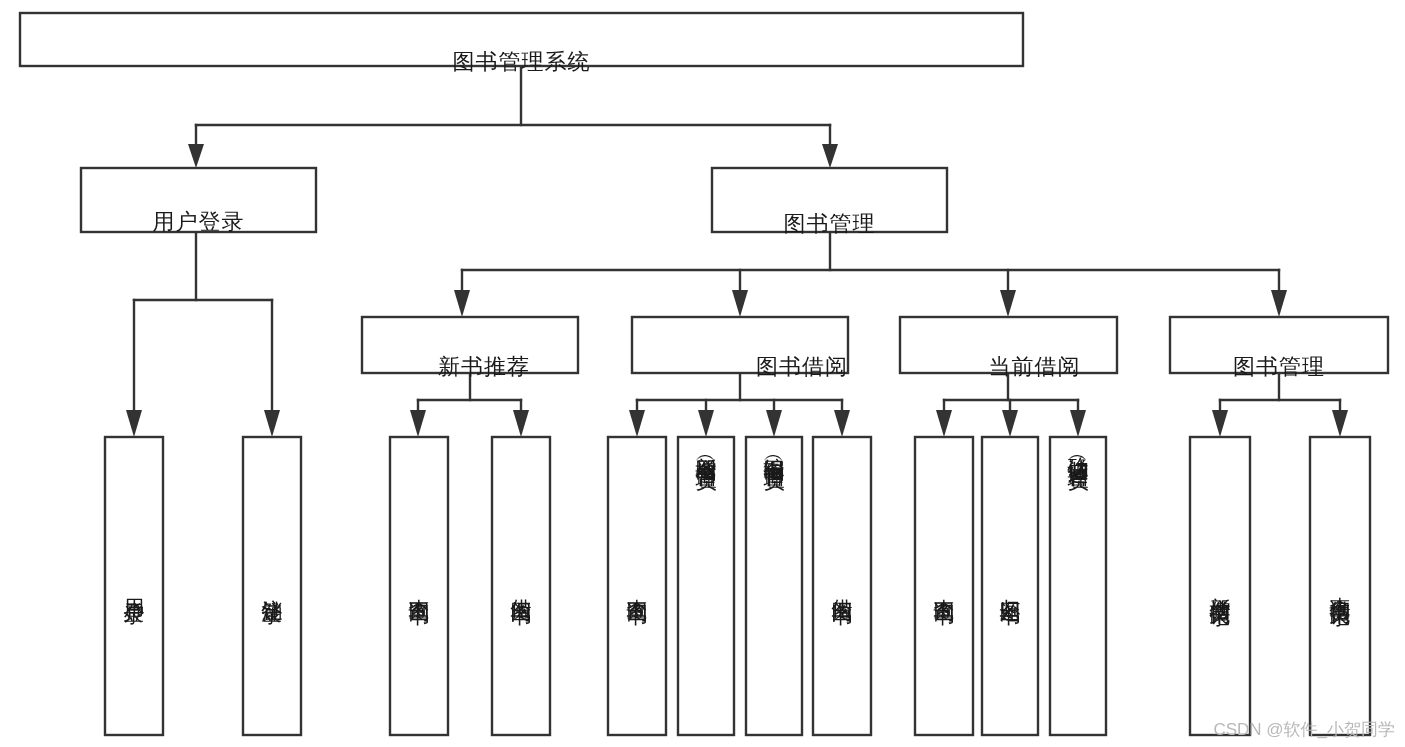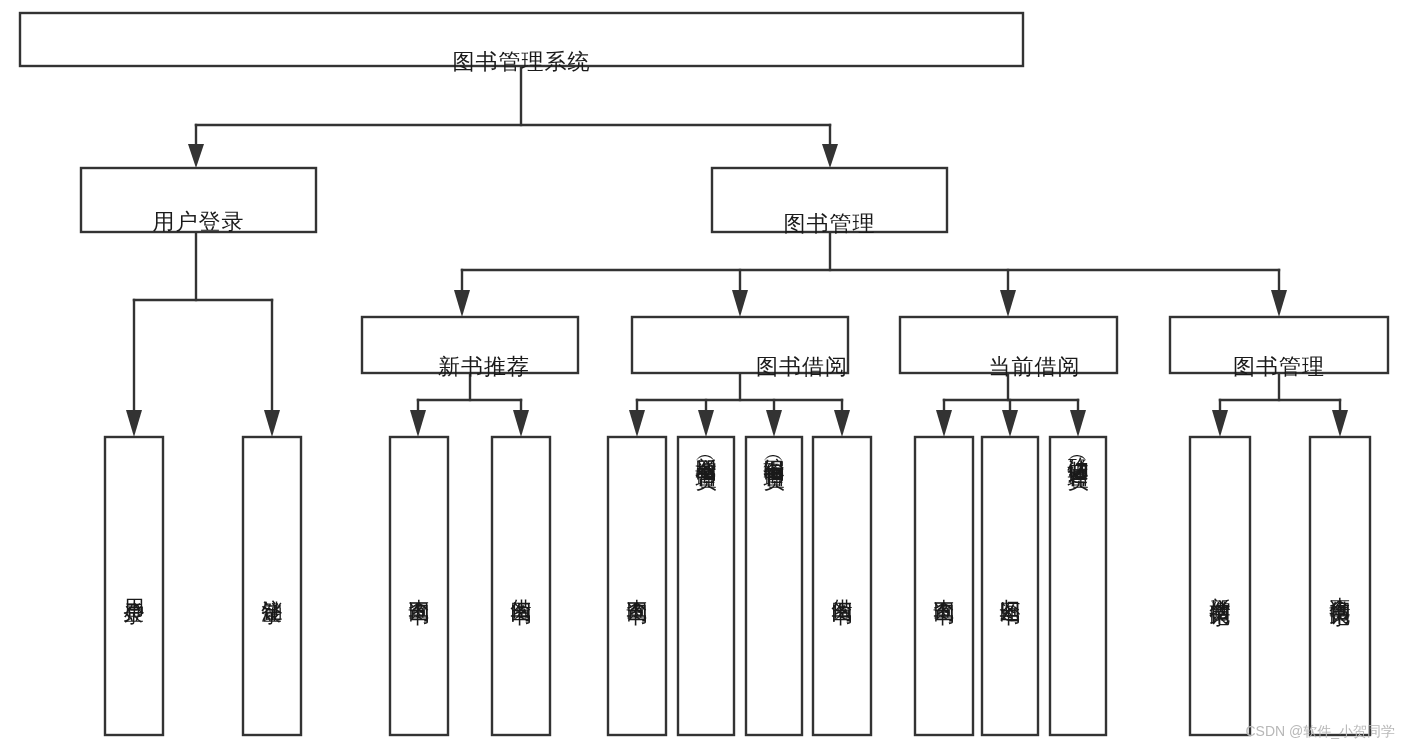--- a/index.html
+++ b/index.html
@@ -71,21 +71,21 @@
     font-size: 22px;
     color: #1a1a1a;
     white-space: nowrap;
     letter-spacing: 1px;
   }
   .watermark {
     position: absolute;
     right: 10px;
     bottom: 6px;
     font-family: "Liberation Sans", "DejaVu Sans", sans-serif;
-    font-size: 14px;
+    font-size: 17px;
     color: #b8b8b8;
     white-space: nowrap;
     pointer-events: none;
   }
 </style>
 </head>
 <body>
 
 <div id="diagram-root">
 

